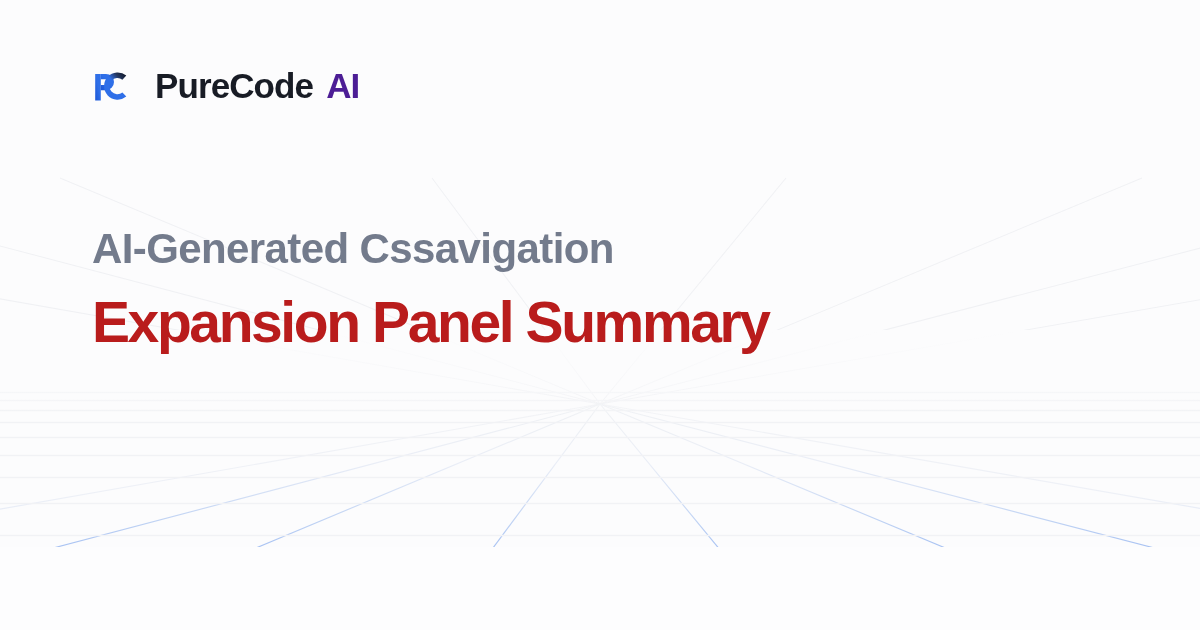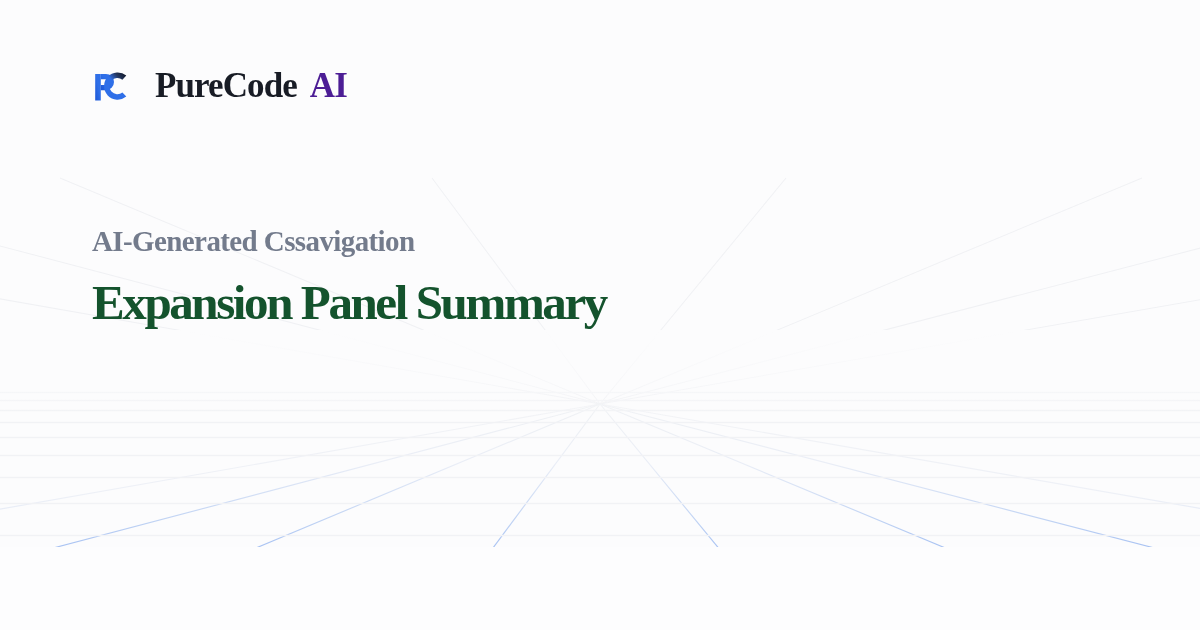--- a/index.html
+++ b/index.html
@@ -14,21 +14,20 @@
     background:#fdfdfe;
     position:relative;
   }
 
   
   .stage {
     position:absolute; inset:0;
     width:1200px; height:547px;
     background:#fcfcfd;
     overflow:hidden;
-    font-family:Liberation Serif, serif;
   }
 
   
   .grid-layer {
     position:absolute;
     left:0; top:0;
     width:1200px; height:630px;
     pointer-events:none;
   }
   .grid-layer svg { display:block; width:1200px; height:630px; }
@@ -67,33 +66,33 @@
   .brand-name { color:#181c25; }
   .brand-suffix { color:#4c1d95; }
 
   
   .headline {
     position:absolute;
     left:92px; top:225px;
     width:1040px;
   }
   .eyebrow {
-    font-size:29px;
+    font-size:42px;
     font-weight:700;
     letter-spacing:-0.6px;
     color:#737b8c;
     line-height:1.12;
     white-space:nowrap;
   }
   .title {
     margin-top:20px;
-    font-size:49px;
+    font-size:57px;
     font-weight:700;
     letter-spacing:-2.4px;
-    color:#14532d;
+    color:#b91c1c;
     line-height:1.06;
     white-space:nowrap;
   }
 </style>
 </head>
 <body>
 
 <div class="stage">
 
   <div class="grid-layer">

